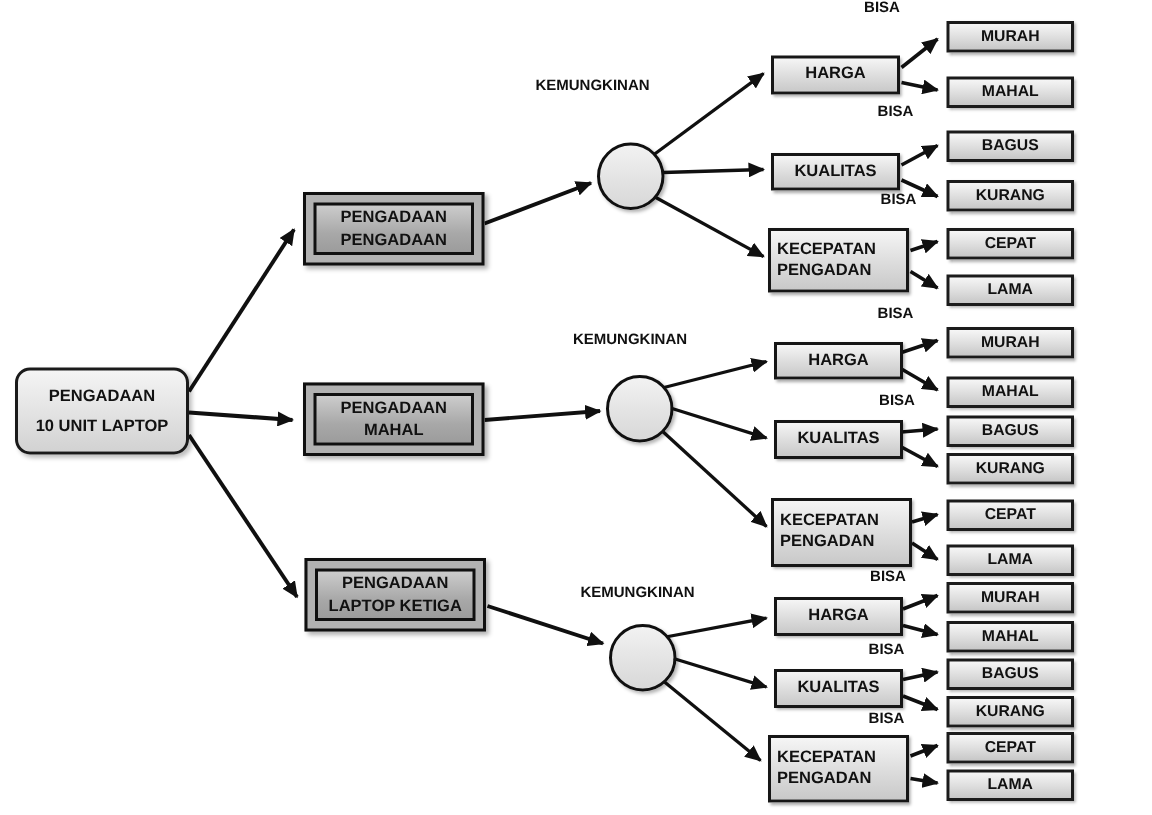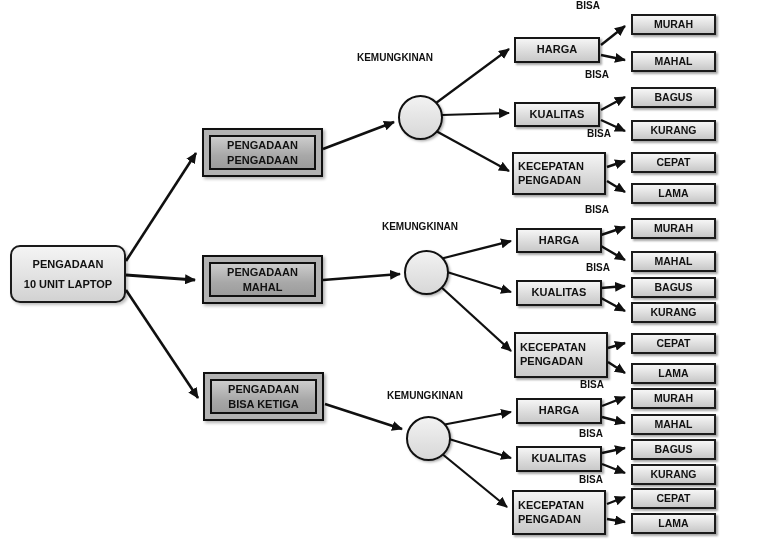--- a/index.html
+++ b/index.html
@@ -128,21 +128,21 @@
   </div>
   <div class="alt-box" style="left:202px;top:255px;">
     <div class="alt-inner">
       <span>PENGADAAN</span>
       <span>MAHAL</span>
     </div>
   </div>
   <div class="alt-box" style="left:203px;top:372px;">
     <div class="alt-inner">
       <span>PENGADAAN</span>
-      <span>BISA KETIGA</span>
+      <span>LAPTOP KETIGA</span>
     </div>
   </div>
 
   <div class="small-label" style="left:340px;top:53px;width:110px;">KEMUNGKINAN</div>
   <div class="small-label" style="left:365px;top:222px;width:110px;">KEMUNGKINAN</div>
   <div class="small-label" style="left:370px;top:391px;width:110px;">KEMUNGKINAN</div>
 
   <div class="chance-circle" style="left:398px;top:95px;"></div>
   <div class="chance-circle" style="left:404px;top:250px;"></div>
   <div class="chance-circle" style="left:406px;top:416px;"></div>

